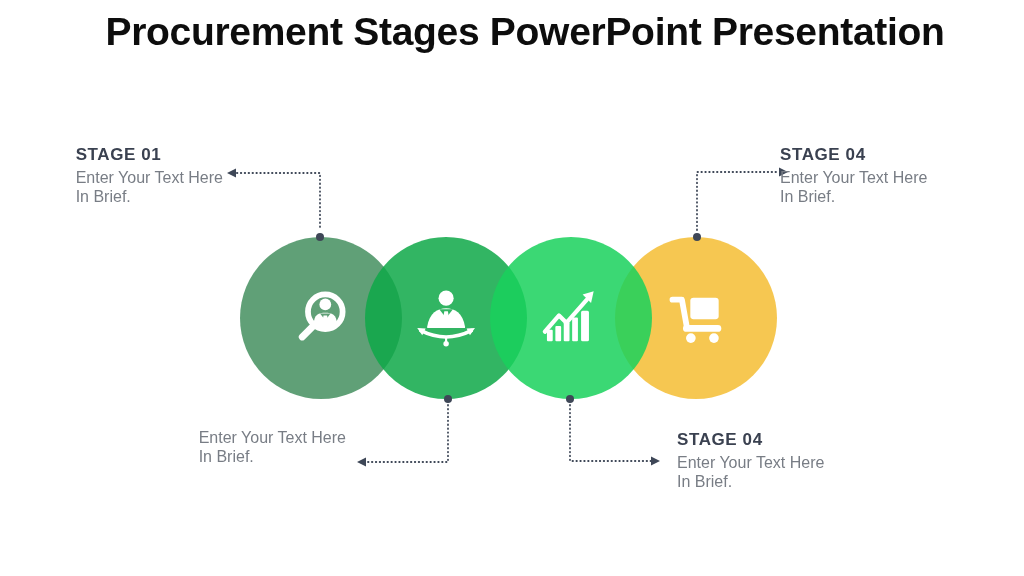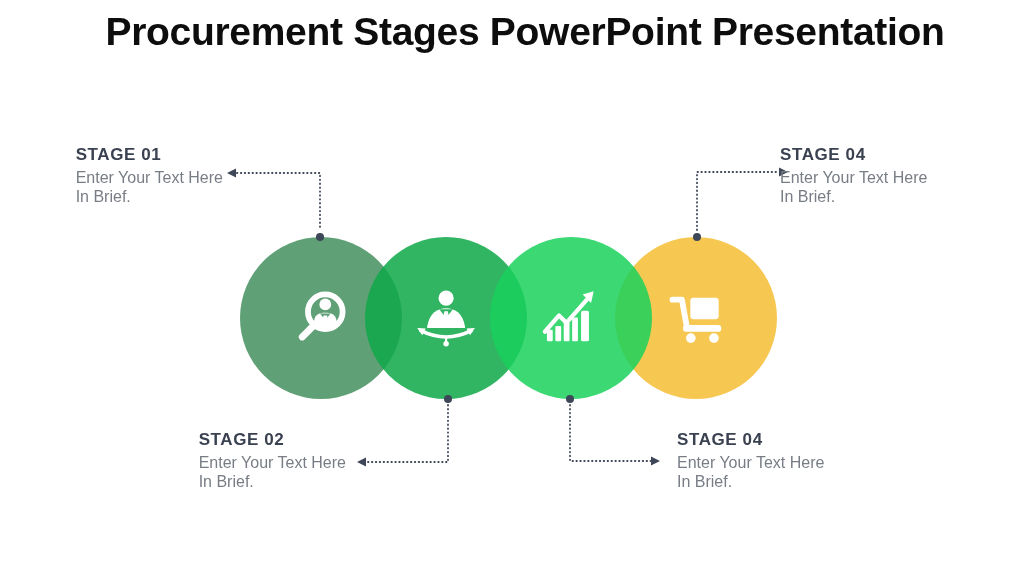--- a/index.html
+++ b/index.html
@@ -126,21 +126,20 @@
 In Brief.</div>
   </div>
 
   <div class="stage-block align-left" style="left:780px;top:144px;">
     <div class="stage-heading">STAGE 04</div>
     <div class="stage-desc">Enter Your Text Here
 In Brief.</div>
   </div>
 
   <div class="stage-block align-right" style="right:678px;top:429px;">
-    <div class="stage-heading">STAGE 02</div>
     <div class="stage-desc">Enter Your Text Here
 In Brief.</div>
   </div>
 
   <div class="stage-block align-left" style="left:677px;top:429px;">
     <div class="stage-heading">STAGE 04</div>
     <div class="stage-desc">Enter Your Text Here
 In Brief.</div>
   </div>
 

